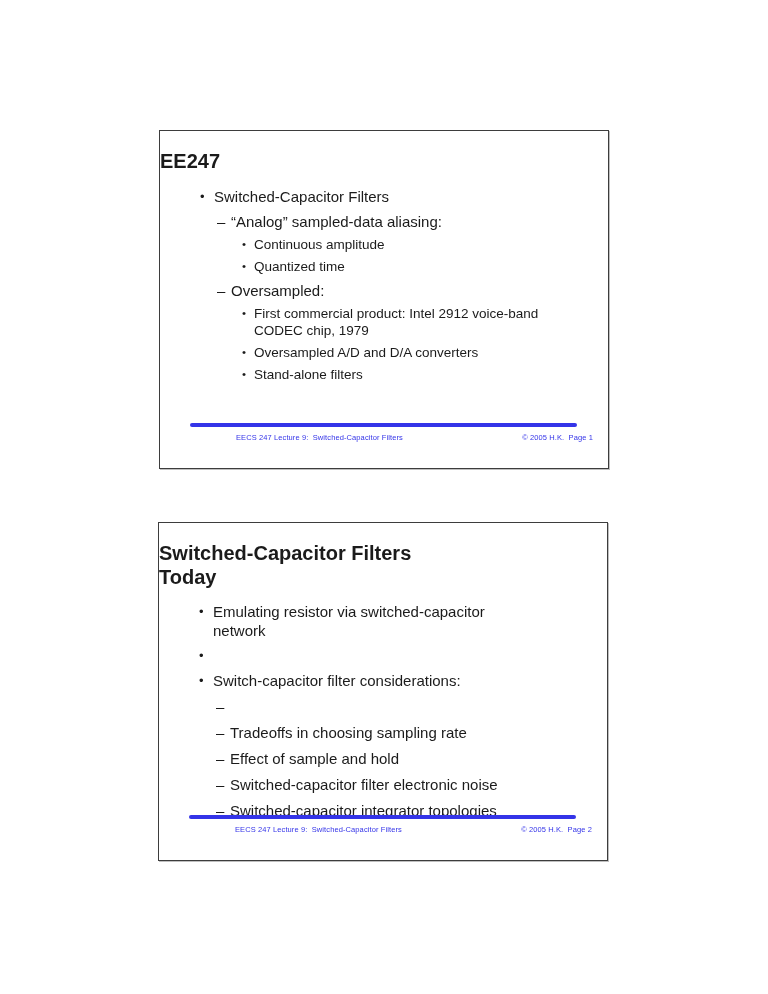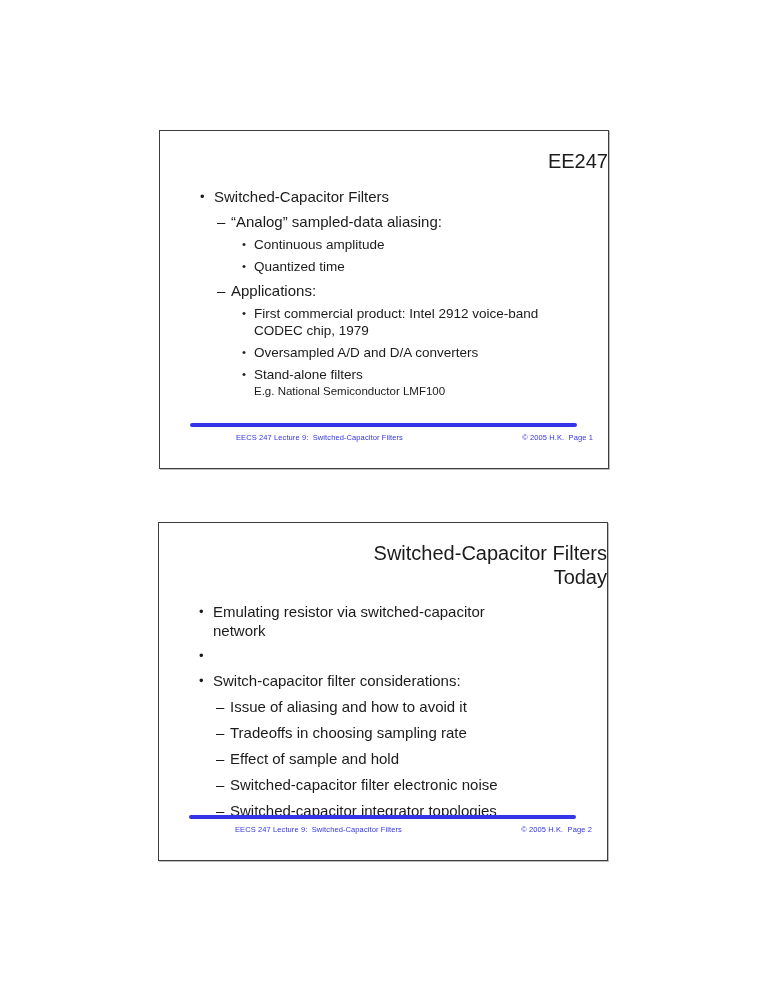--- a/index.html
+++ b/index.html
@@ -21,25 +21,26 @@
     height: 339px;
     background: #ffffff;
     border: 1.5px solid #3d3d3d;
     box-sizing: border-box;
     box-shadow: 1px 1px 0 rgba(0,0,0,0.25);
   }
   #slide1 { left: 159px; top: 130px; }
   #slide2 { left: 158px; top: 522px; }
 
   .slide-title {
-    text-align: right;
+    text-align: left;
     font-size: 20px;
     line-height: 23.5px;
     margin-top: 19px;
     color: #1b1b1b;
+    font-weight: bold;
   }
   .bullets { margin-top: 13px; }
 
   .row { display: flex; align-items: flex-start; }
   .row .mk { flex: none; }
   .row .bt { white-space: pre-line; }
 
   .l1 { font-size: 15px; line-height: 19px; padding-left: 40px; margin-top: 6px; }
   .l1 .mk { width: 14px; font-size: 13px; }
 
@@ -108,37 +109,34 @@
     <div class="row l3">
       <span class="mk">•</span>
       <span class="bt">Continuous amplitude</span>
     </div>
     <div class="row l3">
       <span class="mk">•</span>
       <span class="bt">Quantized time</span>
     </div>
     <div class="row l2">
       <span class="mk">–</span>
-      <span class="bt">Applications:</span>
+      <span class="bt">Oversampled:</span>
     </div>
     <div class="row l3">
       <span class="mk">•</span>
       <span class="bt">First commercial product: Intel 2912 voice-band
 CODEC chip, 1979</span>
     </div>
     <div class="row l3">
       <span class="mk">•</span>
       <span class="bt">Oversampled A/D and D/A converters</span>
     </div>
     <div class="row l3">
       <span class="mk">•</span>
       <span class="bt">Stand-alone filters</span>
-    </div>
-    <div class="row note">
-      <span class="bt">E.g. National Semiconductor LMF100</span>
     </div>
   </div>
 
   <div class="footer-line"></div>
   <div class="footer-left">EECS 247 Lecture 9:  Switched-Capacitor Filters</div>
   <div class="footer-right">© 2005 H.K.  Page 1</div>
 </div>
 
 <div class="slide" id="slide2">
   <div class="slide-title">
@@ -154,21 +152,20 @@
     </div>
     <div class="row l1">
       <span class="mk">•</span>
     </div>
     <div class="row l1">
       <span class="mk">•</span>
       <span class="bt">Switch-capacitor filter considerations:</span>
     </div>
     <div class="row l2">
       <span class="mk">–</span>
-      <span class="bt">Issue of aliasing and how to avoid it</span>
     </div>
     <div class="row l2">
       <span class="mk">–</span>
       <span class="bt">Tradeoffs in choosing sampling rate</span>
     </div>
     <div class="row l2">
       <span class="mk">–</span>
       <span class="bt">Effect of sample and hold</span>
     </div>
     <div class="row l2">

